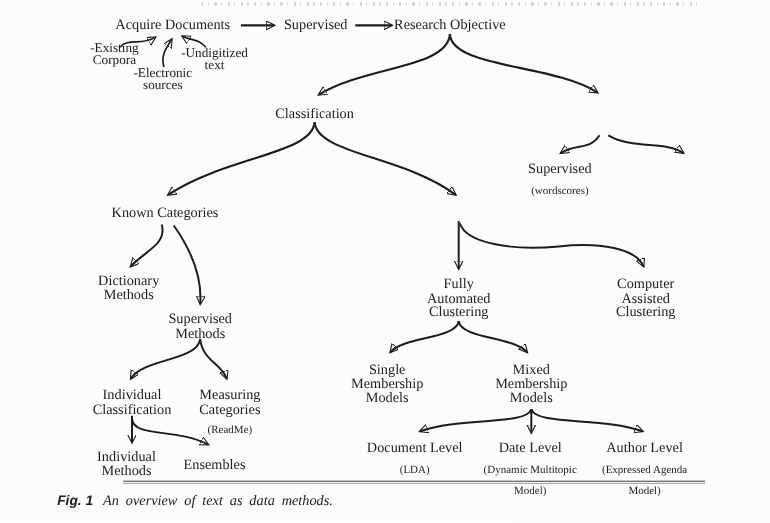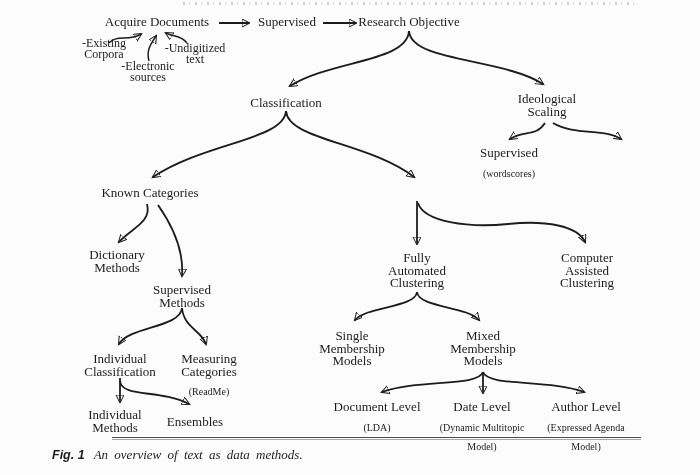--- a/index.html
+++ b/index.html
@@ -96,24 +96,20 @@
     <span class="ln">sources</span>
   </div>
   <div class="node src" style="left:195px;top:43px">
     <span class="ln">-Undigitized</span>
     <span class="ln">text</span>
   </div>
 
   <div class="node" style="left:286px;top:97px">
     <span class="ln">Classification</span>
   </div>
-  <div class="node" style="left:547px;top:93px">
-    <span class="ln">Ideological</span>
-    <span class="ln">Scaling</span>
-  </div>
 
   <div class="node" style="left:509px;top:147px">
     <span class="ln">Supervised</span>
     <span class="sub">(wordscores)</span>
   </div>
 
   <div class="node" style="left:150px;top:187px">
     <span class="ln">Known Categories</span>
   </div>
 

